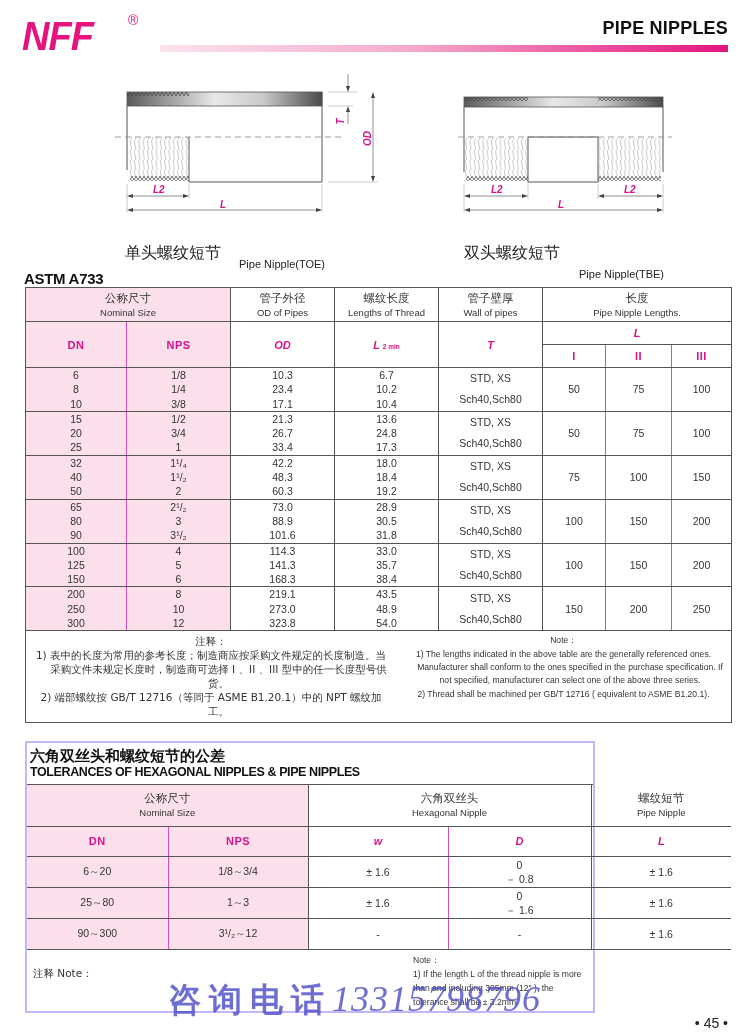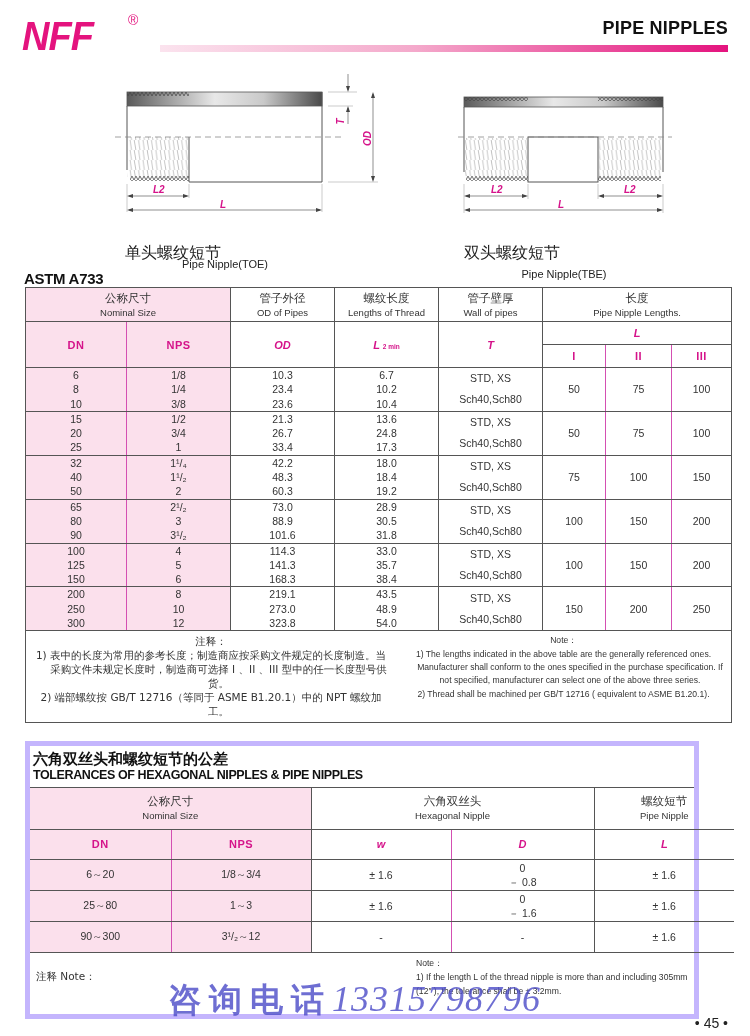--- a/index.html
+++ b/index.html
@@ -9,21 +9,21 @@
   
   .brand { position: absolute; left: 22px; top: 14px; font-family: "Liberation Sans", sans-serif; font-weight: bold; font-style: italic; font-size: 40px; color: #e4137e; letter-spacing: -1px; transform: scaleX(0.95); transform-origin: left; }
   .brand-reg { position: absolute; left: 128px; top: 12px; font-size: 14px; color: #e4137e; }
   .page-title { position: absolute; right: 22px; top: 18px; font-weight: bold; font-size: 18px; color: #111; letter-spacing: 0.2px; }
   .title-bar { position: absolute; left: 160px; top: 45px; width: 568px; height: 7px; background: linear-gradient(to right, #fbe3ee, #f4a9cb 45%, #e4137e); }
 
   
   .diagram { position: absolute; }
   .diagram svg { position: absolute; left: 0; top: 0; }
   .cap-zh { position: absolute; font-size: 16px; color: #222; text-align: left; width: 200px; font-family: "DejaVu Sans", sans-serif; }
-  .cap-en { position: absolute; font-size: 11px; color: #222; text-align: center; width: 200px; }
+  .cap-en { position: absolute; font-size: 11px; color: #222; text-align: right; width: 200px; }
 
   .section-title { position: absolute; left: 24px; top: 270px; font-weight: bold; font-size: 15px; color: #111; letter-spacing: -0.3px; }
 
   
   table { border-collapse: collapse; table-layout: fixed; }
   .t1 { position: absolute; left: 25px; top: 287px; width: 706px; }
   .t1 td { border: 1px solid #555; text-align: center; vertical-align: middle; font-size: 10.5px; color: #333; }
   .pink { background: #fbe0ec; margin-top: 20px; }
   .hdr-zh { font-size: 11.5px; font-family: "DejaVu Sans", sans-serif; color: #333; line-height: 15px; }
   .hdr-en { font-size: 9.5px; color: #333; line-height: 13px; }
@@ -33,21 +33,21 @@
   .stack div { line-height: 14.3px; }
   .t1 .data td { height: 43px; padding: 0; }
   .notes-row td { text-align: center; vertical-align: top !important; }
   .notes { display: flex; padding: 0; }
   .notes-zh { width: 370px; padding: 3px 6px 4px 6px; font-size: 10.5px; line-height: 14px; font-family: "DejaVu Sans", sans-serif; color: #333; }
   .notes-en { flex: 1; padding: 3px 6px 4px 6px; font-size: 8.6px; line-height: 13.3px; color: #333; }
   .indent { padding-left: 15px; text-indent: -15px; }
   .indent2 { padding-left: 13px; text-indent: -13px; }
 
   
-  .t2-wrap { position: absolute; left: 25px; top: 741px; width: 674px; border: 5px solid #c4b5fd; }
+  .t2-wrap { position: absolute; left: 25px; top: 741px; width: 570px; border: 2px solid #c4b5fd; }
   .t2-title { padding: 4px 0 4px 3px; border-bottom: 1px solid #555; }
   .t2-title-zh { font-size: 15px; font-weight: bold; font-family: "DejaVu Sans", sans-serif; color: #111; line-height: 18px; }
   .t2-title-en { font-size: 12.5px; font-weight: bold; color: #111; letter-spacing: -0.4px; line-height: 15px; }
   .t2 { width: 704px; }
   .t2 td { border: 1px solid #555; text-align: center; vertical-align: middle; font-size: 10.5px; color: #333; }
   .t2 tr:first-child td { border-top: none; }
   .t2 td:first-child { border-left: none; }
   .t2 td:last-child { border-right: none; }
   .t2-notes { display: flex; height: 61px; }
   .t2-notes-zh { width: 380px; padding: 16px 6px; font-size: 10.5px; line-height: 14px; font-family: "DejaVu Sans", sans-serif; color: #333; }
@@ -221,21 +221,21 @@
           <div>10</div>
         </td>
     <td class="pink stack">
           <div>1/8</div>
           <div>1/4</div>
           <div>3/8</div>
         </td>
     <td class="stack">
           <div>10.3</div>
           <div>23.4</div>
-          <div>23.6</div>
+          <div>17.1</div>
         </td>
     <td class="stack">
           <div>6.7</div>
           <div>10.2</div>
           <div>10.4</div>
         </td>
     <td>
           <div style="line-height:21px">STD, XS</div>
           <div style="line-height:21px">Sch40,Sch80</div>
         </td>

